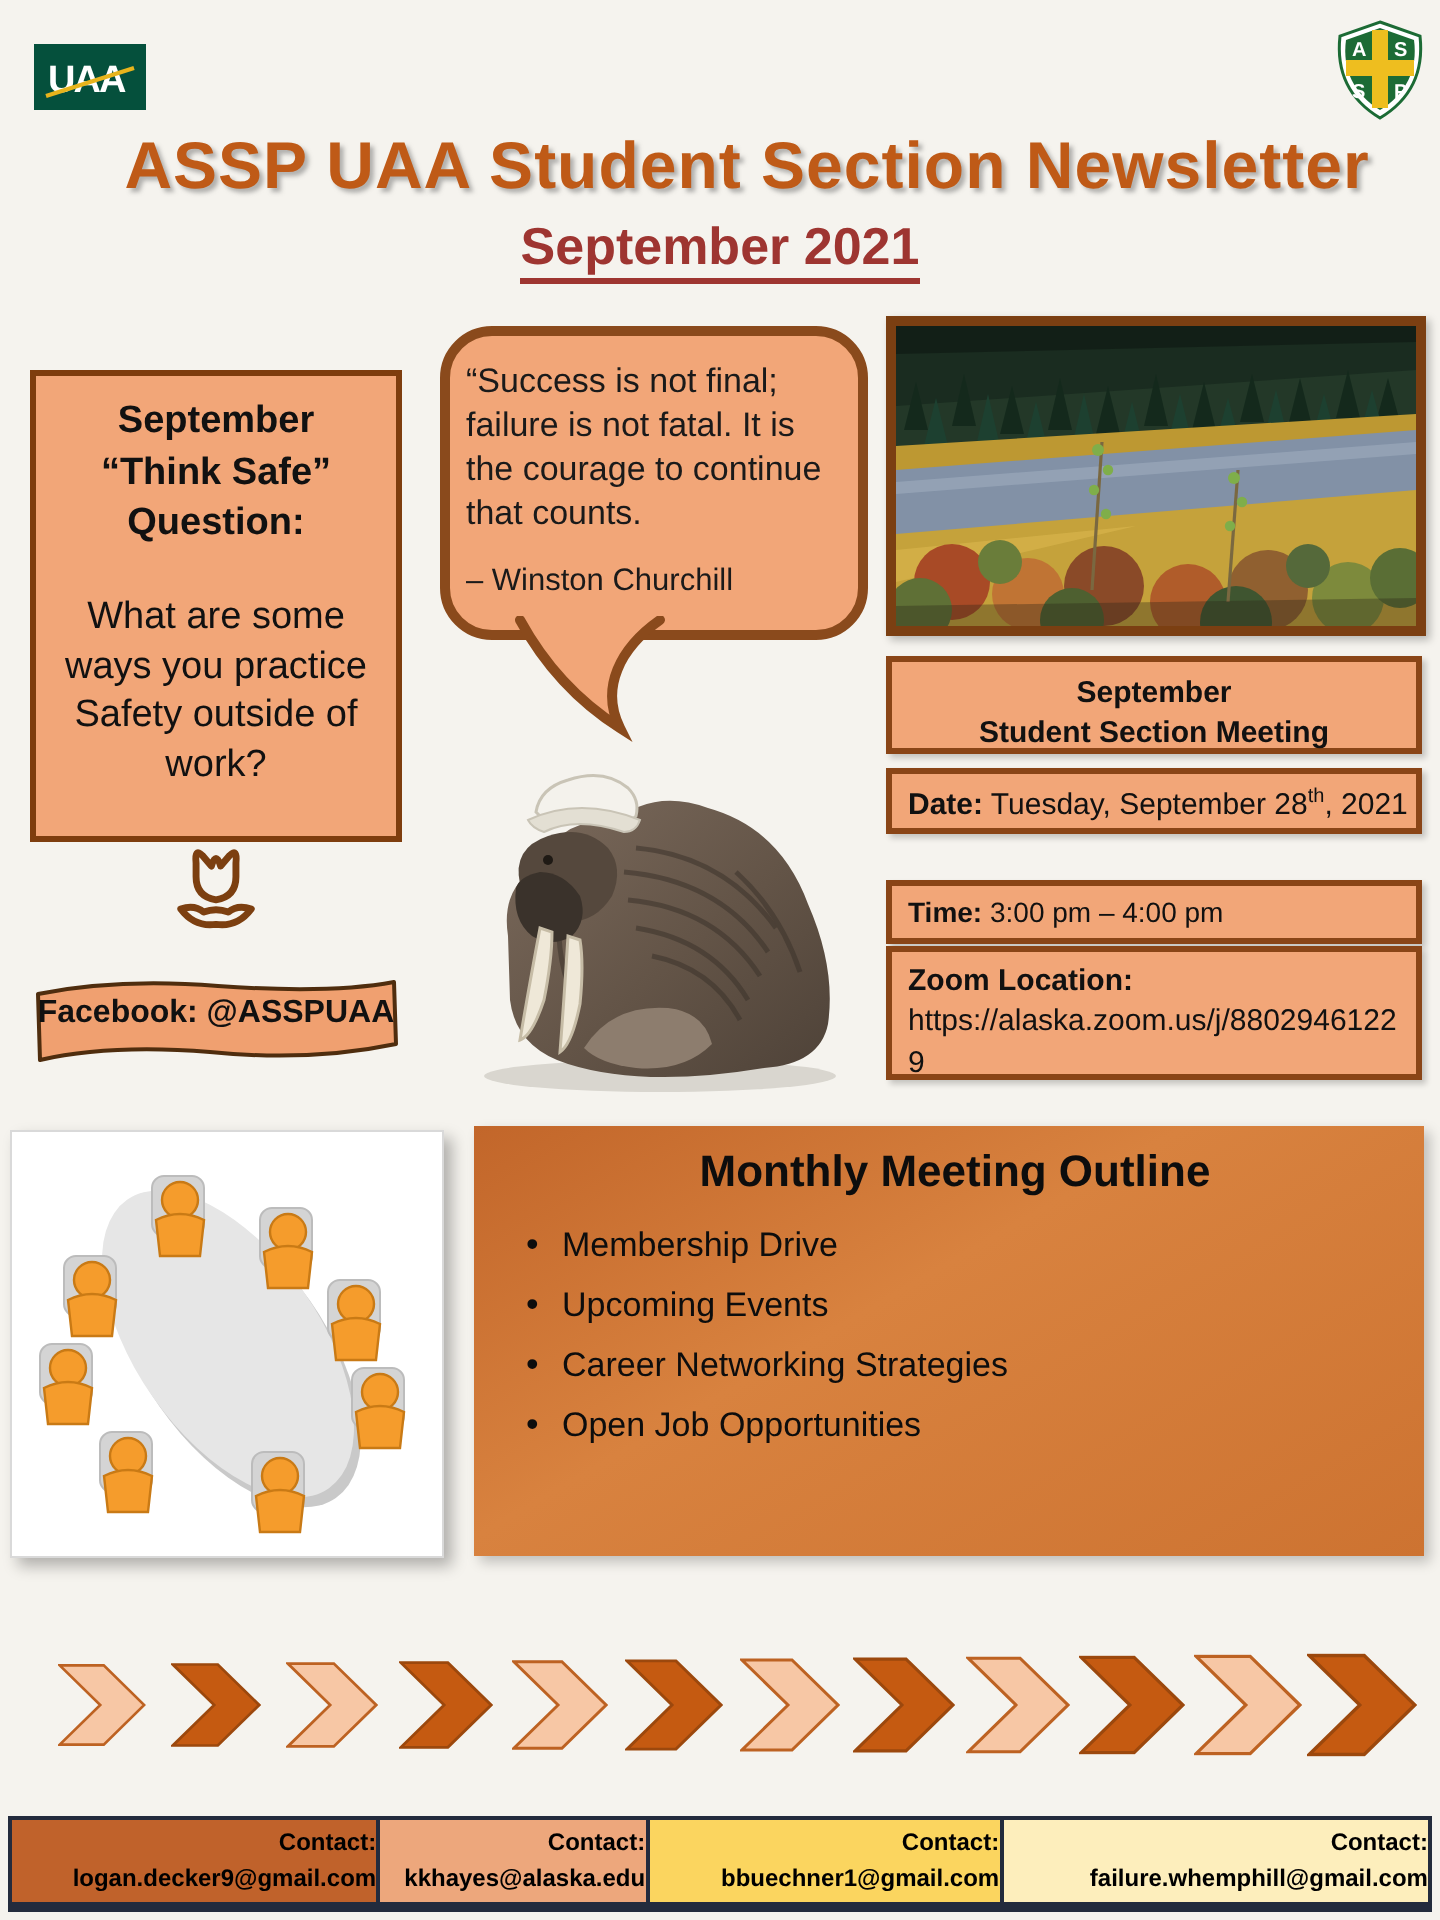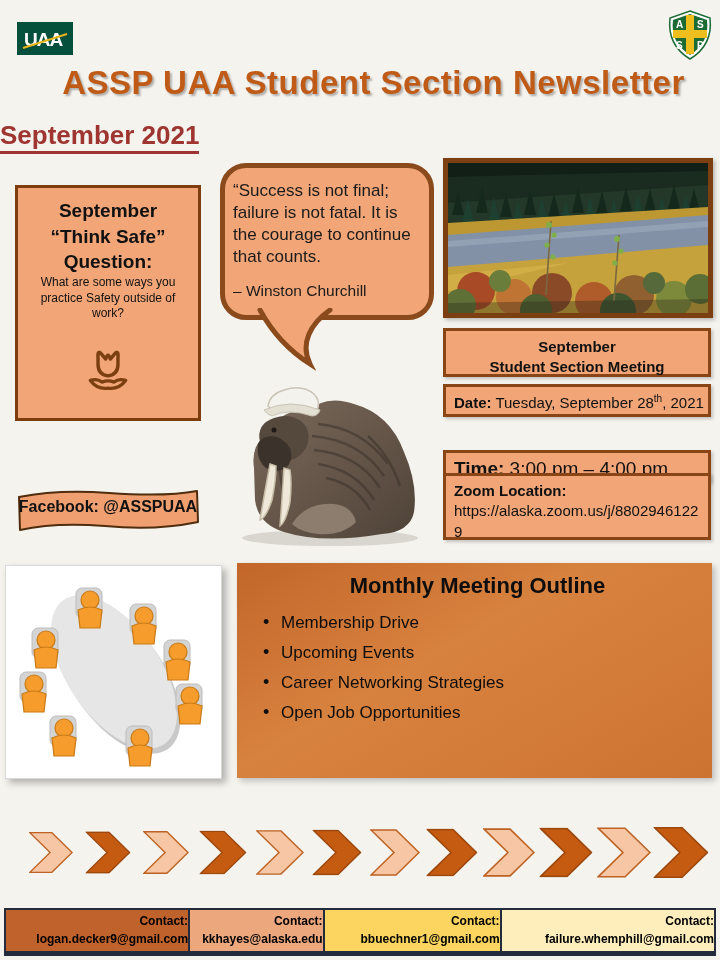--- a/index.html
+++ b/index.html
@@ -6,29 +6,29 @@
   html,body { width:720px; }
   body { font-family:"Liberation Sans", sans-serif; background:#e8e6e1; }
   .page { position:relative; width:720px; height:960px; background:#f5f3ee; overflow:hidden; }
 
   
   .uaa-logo { position:absolute; left:17px; top:22px; width:56px; height:33px; }
   .assp-logo { position:absolute; left:664px; top:10px; width:52px; height:50px; }
   .main-title { position:absolute; left:0; top:64px; width:720px; text-align:center;
     font-size:33px; font-weight:bold; color:#bf5a17; letter-spacing:.5px;
     text-shadow:2px 2px 2px rgba(110,110,110,.5);padding-left:27px; }
-  .sub-title { position:absolute; left:0; top:120px; width:720px; 
+  .sub-title { position:absolute; left:0; top:108px; width:720px; text-align:center;
     font-size:26px; font-weight:bold; color:#9e3531; }
   .sub-title span { border-bottom:3px solid #9e3531; padding-bottom:1px; }
 
   
   .question-box { position:absolute; left:15px; top:185px; width:186px; height:236px;
     background:#f2a678; border:3px solid #7e3d0e; padding:10px 8px 6px 8px; text-align:center; }
   .qb-title { font-size:19px; font-weight:bold; color:#111; line-height:1.35; }
-  .qb-body { font-size:12px; color:#111; line-height:1.3; }
+  .qb-body { margin-top:22px; font-size:19px; color:#111; line-height:1.3; }
   .qb-flower { margin-top:24px; }
 
   
   .bubble-wrap { position:absolute; left:220px; top:163px; width:214px; height:215px; }
   .bubble { position:relative; width:214px; height:157px; background:#f2a678;
     border:5px solid #8a4a1c; border-radius:26px; padding:12px 8px 0 8px; text-align:left; z-index:1; }
   .bubble-text { font-size:17px; color:#1a1a1a; line-height:1.3; }
   .bubble-attr { margin-top:14px; font-size:15.5px; color:#1a1a1a; }
   .bubble-tail { position:absolute; left:28px; top:145px; z-index:2; }
 
@@ -41,21 +41,21 @@
   .photo svg { display:block; width:100%; height:100%; }
 
   
   .mbox { position:absolute; left:443px; width:268px; background:#f2a678;
     border:3px solid #8a4517; color:#111; box-shadow:2px 2px 3px rgba(0,0,0,.2); }
   .mbox b { font-weight:bold; }
   .m-title { top:328px; height:49px; text-align:center; font-weight:bold; font-size:15px;
     padding-top:6px; line-height:1.35; }
   .m-date { top:384px; height:33px; font-size:15px; padding:6px 0 0 8px; white-space:nowrap; }
   .m-date sup { font-size:10px; }
-  .m-time { top:450px; height:32px; font-size:19px; padding:5px 0 0 8px; }
+  .m-time { top:440px; height:32px; font-size:14px; padding:5px 0 0 8px; }
   .m-zoom { top:473px; height:67px; font-size:15px; padding:5px 8px 0 8px; line-height:1.35; }
   .m-zoom .url { word-break:break-all; color:#111; }
 
   
   .fb-wrap { position:absolute; left:15px; top:487px; width:186px; height:46px; }
   .fb-wrap svg { position:absolute; left:0; top:0; }
   .fb-label { position:absolute; left:0; top:11px; width:100%; text-align:center;
     font-size:16px; font-weight:bold; color:#111; }
 
   

